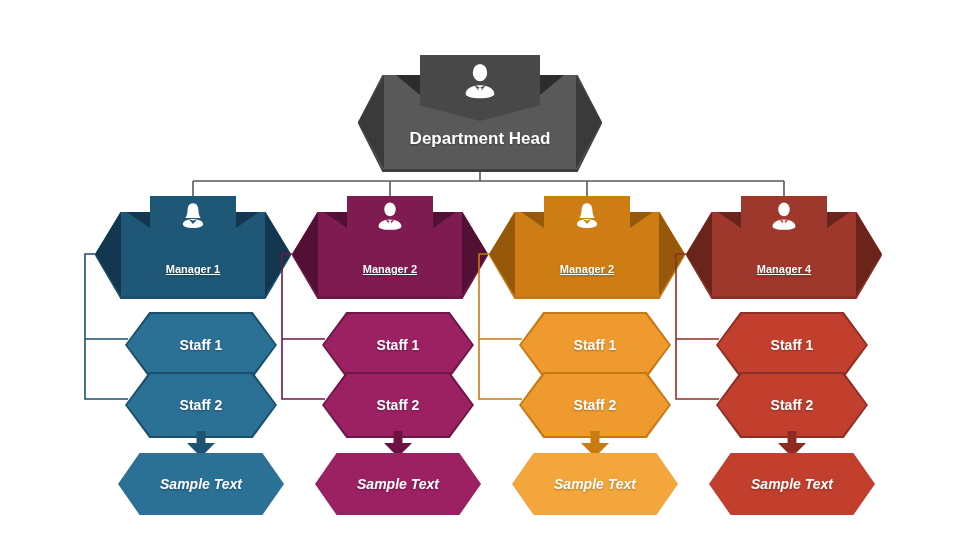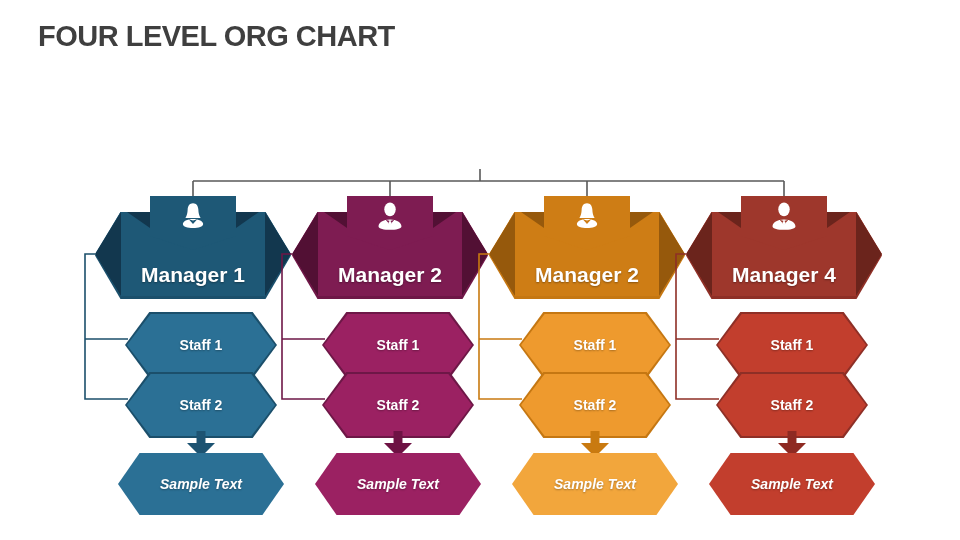--- a/index.html
+++ b/index.html
@@ -68,21 +68,21 @@
   .mgr-hex .wedge{position:absolute;top:0;width:23px;height:16px;background:var(--dark);}
   .mgr-hex .wedge.left{left:32px;clip-path:polygon(0 0,100% 0,100% 100%);}
   .mgr-hex .wedge.right{left:141px;clip-path:polygon(0 0,100% 0,0 100%);}
   .mgr-badge{
     position:absolute;left:67px;top:15px;width:86px;height:54px;
     background:var(--main);
     clip-path:polygon(0 0,100% 0,100% 74%,50% 100%,0 74%);
     display:flex;justify-content:center;align-items:flex-start;z-index:3;
   }
   .mgr-badge svg{margin-top:4px;}
-  .mgr-label{left:12px;top:82px;width:196px;font-size:21px;}
+  .mgr-label{left:12px;top:82px;width:196px;font-size:11px;text-decoration:underline;}
 
   .staff{
     position:absolute;left:42px;width:152px;height:66px;background:var(--border);
     clip-path:polygon(0% 50%,16% 0%,84% 0%,100% 50%,84% 100%,16% 100%);
   }
   .staff .inner{
     position:absolute;inset:2px;background:var(--light);
     clip-path:polygon(0% 50%,16% 0%,84% 0%,100% 50%,84% 100%,16% 100%);
     display:flex;align-items:center;justify-content:center;
     color:#fff;font-weight:bold;font-size:14px;text-shadow:0 1px 2px rgba(0,0,0,.3);
@@ -100,26 +100,45 @@
     color:#fff;font-weight:bold;font-style:italic;font-size:14px;
     text-shadow:0 1px 2px rgba(0,0,0,.3);
   }
   .c1{left:83px;} .c2{left:280px;} .c3{left:477px;} .c4{left:674px;}
 </style>
 </head>
 <body style="--tree-line: #595959;">
 
 <div class="stage">
 
-  <div class="slide-title">FOUR LEVEL ORG CHART</div>
 
   <svg class="tree" width="960" height="540">
     <path d="M480 169 V181 M193 181 H784 M193 181 V201 M390 181 V201 M587 181 V201 M784 181 V201"></path>
   </svg>
 
+  <div class="root" style="--main: #484848; --body: #595959; --dark: #3a3a3a; --wedge: #2c2c2c; --line: #595959;">
+    <div class="hexback"></div>
+    <div class="hexfront">
+      <div class="facet left"></div>
+      <div class="facet right"></div>
+      <div class="wedge left"></div>
+      <div class="wedge right"></div>
+    </div>
+    <div class="badge">
+      <svg width="40" height="40" viewBox="0 0 24 24">
+        <g fill="#fff">
+          <ellipse cx="12" cy="7" rx="4.3" ry="5.2"></ellipse>
+          <path d="M12 14.6c-5 0-8.6 2.2-8.6 5.2 0 1.7 4.3 2.6 8.6 2.6s8.6-.9 8.6-2.6c0-3-3.6-5.2-8.6-5.2z"></path>
+        </g>
+        <path fill="var(--main)" d="M8.7 14.9 12 18.6 15.3 14.9 12 15.8z"></path>
+        <path fill="#fff" d="M12 15.4l1.1 1.3-1.1 4.2-1.1-4.2z"></path>
+      </svg>
+    </div>
+    <div class="node-label">Department Head</div>
+  </div>
 
   <div class="column c1" style="--main: #1E5876; --dark: #12374E; --light: #2B7095; --border: #1B4F6B; --line: #1B4F6B; --arrow: #1D5372; --sample: #2B7095;">
     <svg class="connector" width="220" height="335">
       <path d="M12 73 H2 V218 H45 M2 158 H45"></path>
     </svg>
     <div class="mgr-back"></div>
     <div class="mgr-hex">
       <div class="facet left"></div>
       <div class="facet right"></div>
       <div class="wedge left"></div>

